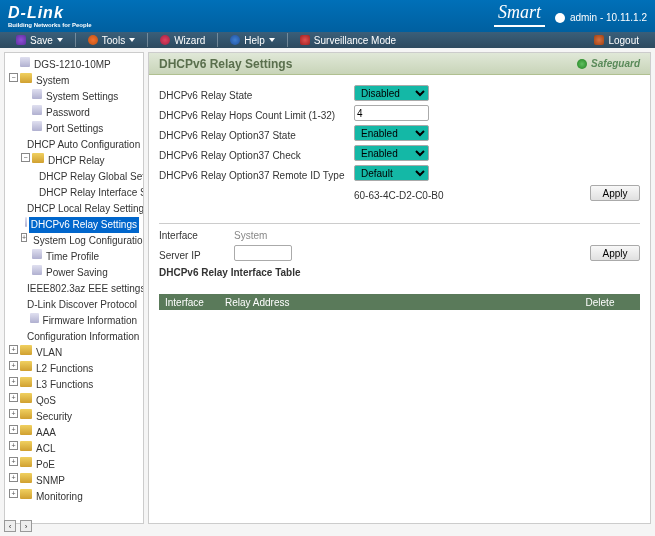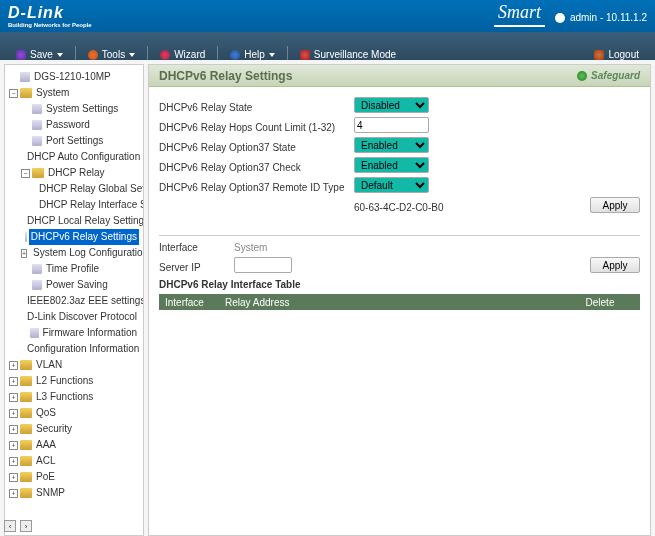--- a/index.html
+++ b/index.html
@@ -3,37 +3,37 @@
 <meta charset="utf-8">
 <style>
 * { box-sizing: border-box; margin: 0; padding: 0; }
 body { font-family: Arial, sans-serif; font-size: 10px; color: #333; background: #f5f5f5; width: 655px; height: 536px; overflow: hidden; }
 .header { background: linear-gradient(#0070b8, #0060a0); height: 32px; display: flex; align-items: center; padding: 0 8px; color: #fff; position: relative; }
 .logo { font-weight: bold; font-size: 16px; font-style: italic; letter-spacing: 1px; }
 .logo-sub { font-size: 6px; font-style: normal; letter-spacing: 0; display: block; line-height: 6px; }
 .smart { position: absolute; right: 110px; top: 2px; font-family: cursive; font-style: italic; font-size: 18px; color: #fff; border-bottom: 2px solid #fff; padding: 0 4px 2px; }
 .user-info { position: absolute; right: 8px; top: 12px; font-size: 10px; }
 .user-icon { width: 10px; height: 10px; background: #fff; border-radius: 50%; display: inline-block; vertical-align: middle; margin-right: 2px; }
-.toolbar { background: linear-gradient(#3a5f7a, #2d4a5f); height: 28px; display: flex; align-items: flex-end; padding: 0 8px; gap: 4px; }
+.toolbar { background: linear-gradient(#3a5f7a, #2d4a5f); height: 16px; display: flex; align-items: center; padding: 0 8px; gap: 4px; }
 .tb-btn { display: flex; align-items: center; gap: 4px; color: #fff; font-size: 10px; padding: 0 8px; cursor: pointer; }
 .tb-btn .tri { border-left: 3px solid transparent; border-right: 3px solid transparent; border-top: 4px solid #fff; display: inline-block; }
 .tb-sep { width: 1px; height: 14px; background: rgba(255,255,255,0.3); }
 .tb-icon { width: 10px; height: 10px; display: inline-block; }
 .icon-save { background: radial-gradient(#8f4fd6, #5f2fa0); border-radius: 2px; }
 .icon-tools { background: radial-gradient(#f07030, #c05010); border-radius: 50%; }
 .icon-wizard { background: radial-gradient(#e04060, #a02040); border-radius: 50%; }
 .icon-help { background: radial-gradient(#4080d0, #2050a0); border-radius: 50%; }
 .icon-surv { background: radial-gradient(#e05050, #a02020); border-radius: 2px; }
 .icon-logout { background: radial-gradient(#d67040, #a04010); border-radius: 2px; }
 .toolbar .spacer { flex: 1; }
 .container { display: flex; height: 480px; }
 .sidebar { width: 140px; background: #fff; border: 1px solid #ccc; margin: 4px; padding: 4px; overflow-y: auto; overflow-x: hidden; }
 .tree { list-style: none; }
 .tree li { white-space: nowrap; line-height: 16px; }
-.tree .node { display: flex; align-items: center; gap: 2px; cursor: pointer; padding-left: 0; }
+.tree .node { display: flex; gap: 2px; cursor: pointer; padding-left: 0; }
 .tree .expander { width: 9px; height: 9px; border: 1px solid #888; background: #fff; display: inline-flex; align-items: center; justify-content: center; font-size: 7px; line-height: 7px; color: #555; }
 .tree .no-exp { width: 9px; display: inline-block; }
 .tree .folder-icon { width: 12px; height: 10px; background: linear-gradient(#f0d060, #d0a030); border-radius: 1px; display: inline-block; }
 .tree .doc-icon { width: 10px; height: 10px; background: linear-gradient(#e0e0f0, #b0b0d0); border-radius: 1px; display: inline-block; }
 .tree .label { font-size: 10px; padding: 0 2px; }
 .tree .selected .label { background: #0066cc; color: #fff; }
 .tree ul { list-style: none; padding-left: 12px; }
 .bottom-nav { position: absolute; bottom: 4px; left: 4px; display: flex; gap: 4px; }
 .bottom-nav span { width: 12px; height: 12px; border: 1px solid #999; background: #eee; display: inline-flex; align-items: center; justify-content: center; font-size: 8px; cursor: pointer; }
 .main { flex: 1; background: #fff; border: 1px solid #ccc; margin: 4px 4px 4px 0; display: flex; flex-direction: column; }
@@ -47,21 +47,21 @@
 .form-row select { width: 75px; background: #14b8a6; }
 .form-row input[type=text] { width: 75px; }
 .mac-row .mac { color: #333; margin-left: 0; }
 .apply-btn { margin-left: auto; width: 50px; height: 16px; font-size: 10px; background: linear-gradient(#f8f8f8, #e0e0e0); border: 1px solid #aaa; border-radius: 2px; cursor: pointer; }
 .divider { height: 12px; }
 .table-header-row { display: flex; background: #5a7a5a; color: #fff; height: 16px; align-items: center; font-size: 10px; }
 .table-header-row .th { padding: 0 6px; }
 .th-if { flex: 0 0 60px; }
 .th-sa { flex: 1; }
 .th-del { flex: 0 0 80px; text-align: center; }
-.section-title { font-size: 10px; font-weight: bold; margin: 6px 0 4px; }
+.section-title { font-size: 10px; font-weight: bold; margin: 6px 0 16px; }
 </style>
 </head>
 <body>
 
 <div class="header">
   <div class="logo">
     <span>D-Link</span>
     <span class="logo-sub">Building Networks for People</span>
   </div>
   <div class="smart">Smart</div>
@@ -295,20 +295,27 @@
             <span class="label">PoE</span>
           </div>
         </li>
       <li>
           <div class="node">
             <span class="expander">+</span>
             <span class="folder-icon"></span>
             <span class="label">SNMP</span>
           </div>
         </li>
+      <li>
+          <div class="node">
+            <span class="expander">+</span>
+            <span class="folder-icon"></span>
+            <span class="label">Monitoring</span>
+          </div>
+        </li>
     </ul>
 
   </div>
 
   <div class="main">
     <div class="panel-title">
       <span>DHCPv6 Relay Settings</span>
       <div class="safeguard">
         <span class="safeguard-icon"></span>
         <span>Safeguard</span>

